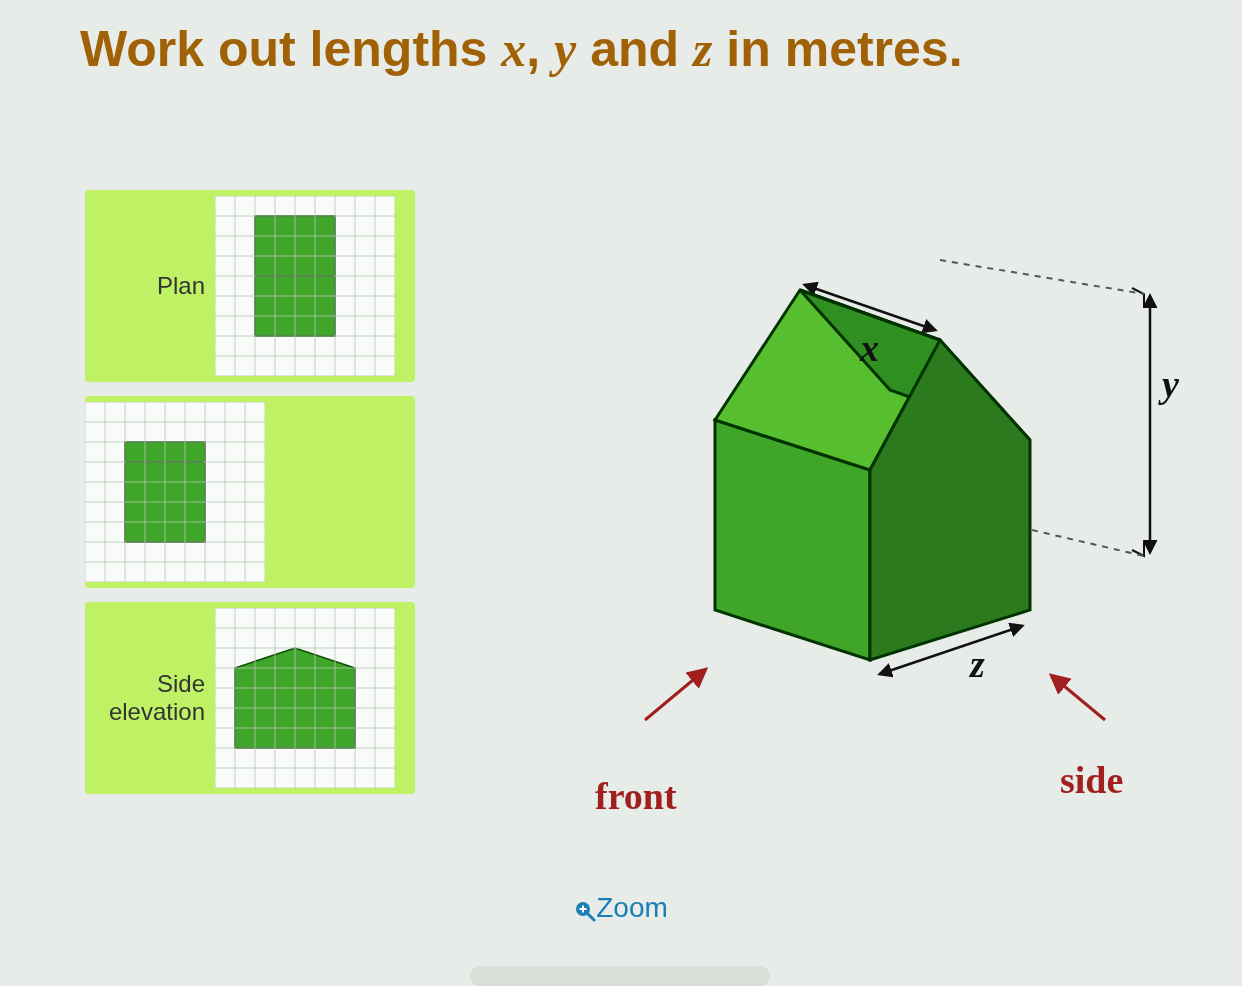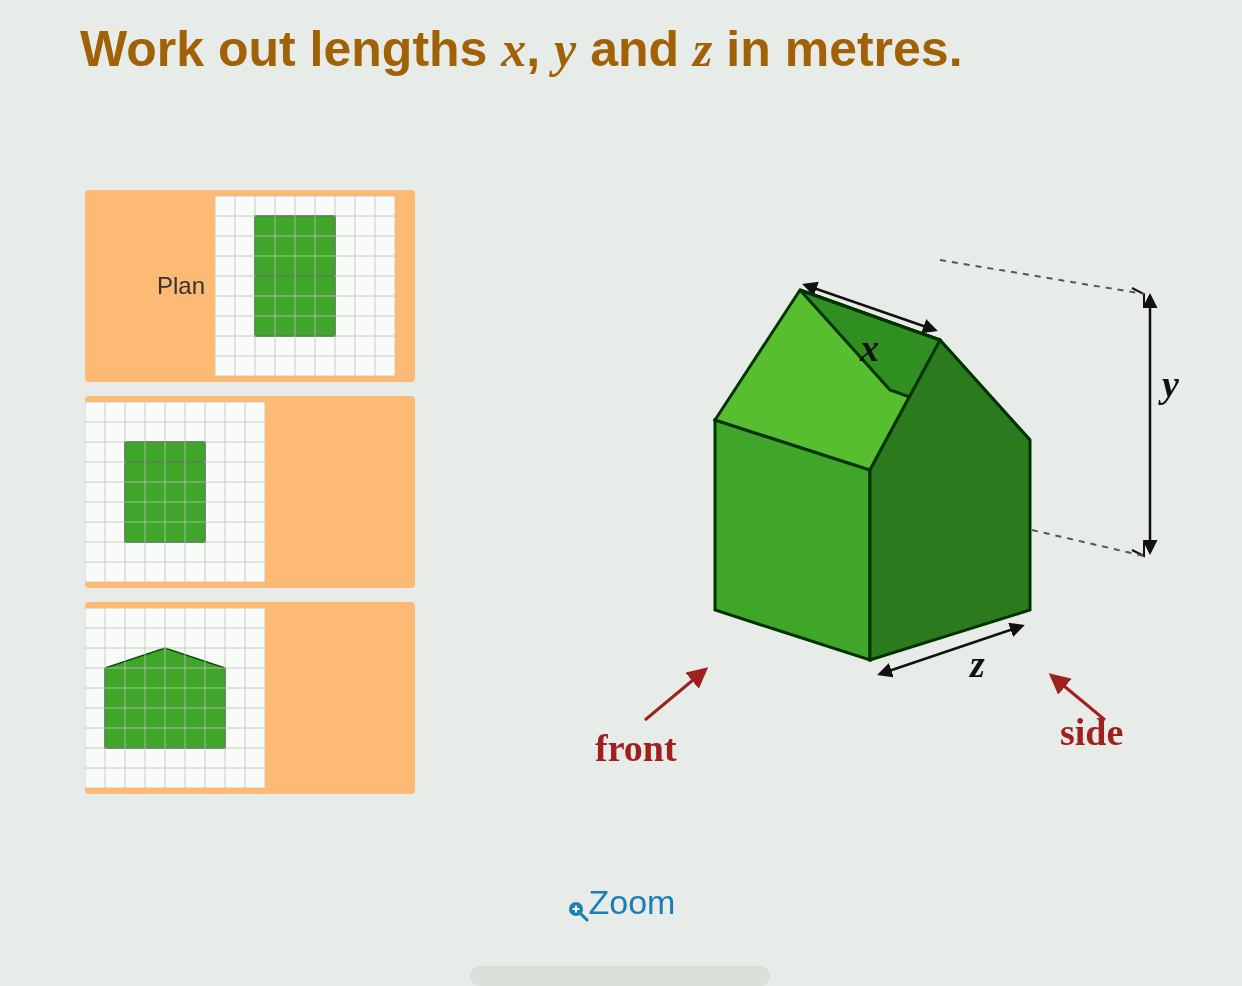--- a/index.html
+++ b/index.html
@@ -24,21 +24,21 @@
   .views-column {
     position: absolute;
     top: 190px;
     left: 85px;
     width: 330px;
   }
   .view-row {
     display: flex;
     align-items: center;
     margin-bottom: 14px;
-    background: #fdba74;
+    background: #bef264;
     border-radius: 4px;
     padding: 6px 8px 6px 0;
   }
   .view-label {
     width: 130px;
     text-align: right;
     font-size: 24px;
     color: #333;
     padding-right: 10px;
     line-height: 1.15;
@@ -59,32 +59,33 @@
     font-size: 38px;
     font-weight: bold;
     color: #111;
   }
   .dir-label {
     position: absolute;
     font-family: 'Times New Roman', serif;
     font-size: 38px;
     font-weight: bold;
     color: #a02020;
+    margin-top: 48px;
   }
   .zoom-row {
     position: absolute;
     bottom: 60px;
     left: 0; right: 0;
     text-align: center;
   }
   .zoom-btn {
     display: inline-flex;
     align-items: center;
     color: #1a7fb5;
-    font-size: 34px;
+    font-size: 28px;
     font-weight: 500;
     cursor: pointer;
   }
   .zoom-icon {
     width: 22px; height: 22px;
     display: inline-block;
   }
   .bottom-shadow {
     position: absolute;
     bottom: 0; left: 0; right: 0;
@@ -159,20 +160,21 @@
             <line x1="6" y1="0" x2="6" y2="9"></line>
             <line x1="7" y1="0" x2="7" y2="9"></line>
             <line x1="8" y1="0" x2="8" y2="9"></line>
             <line x1="9" y1="0" x2="9" y2="9"></line>
         </g>
       </svg>
     </div>
   </div>
 
   <div class="view-row">
+    <div class="view-label">Side elevation</div>
     <div class="grid-cell">
       <svg class="grid-svg" width="180" height="180" viewBox="0 0 9 9">
         <rect x="0" y="0" width="9" height="9" fill="#f9fbf8"></rect>
         <polygon points="1,7 1,3 4,2 7,3 7,7" fill="#3fa62a" stroke="#0b4d00" stroke-width="0.08"></polygon>
         <g stroke="#b8c4b8" stroke-width="0.04">
           <line x1="0" y1="0" x2="9" y2="0"></line>
             <line x1="0" y1="1" x2="9" y2="1"></line>
             <line x1="0" y1="2" x2="9" y2="2"></line>
             <line x1="0" y1="3" x2="9" y2="3"></line>
             <line x1="0" y1="4" x2="9" y2="4"></line>

